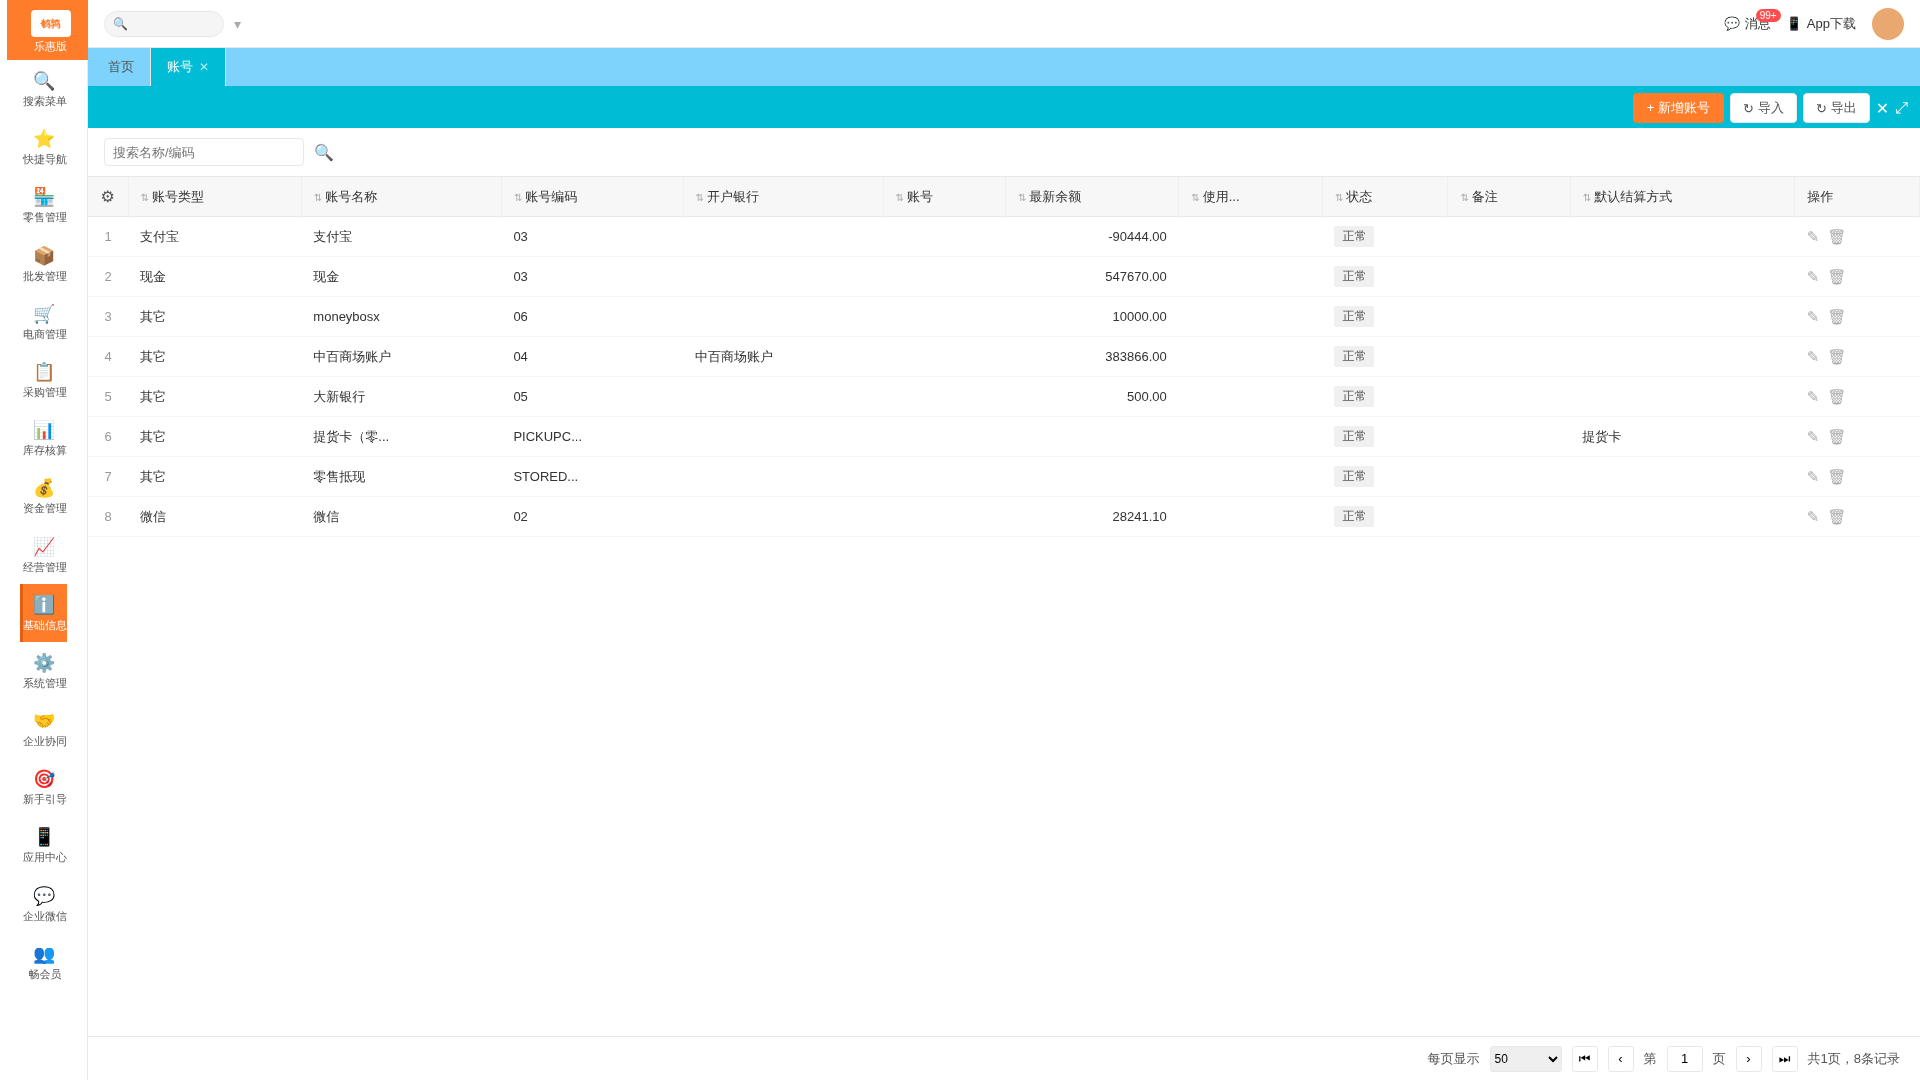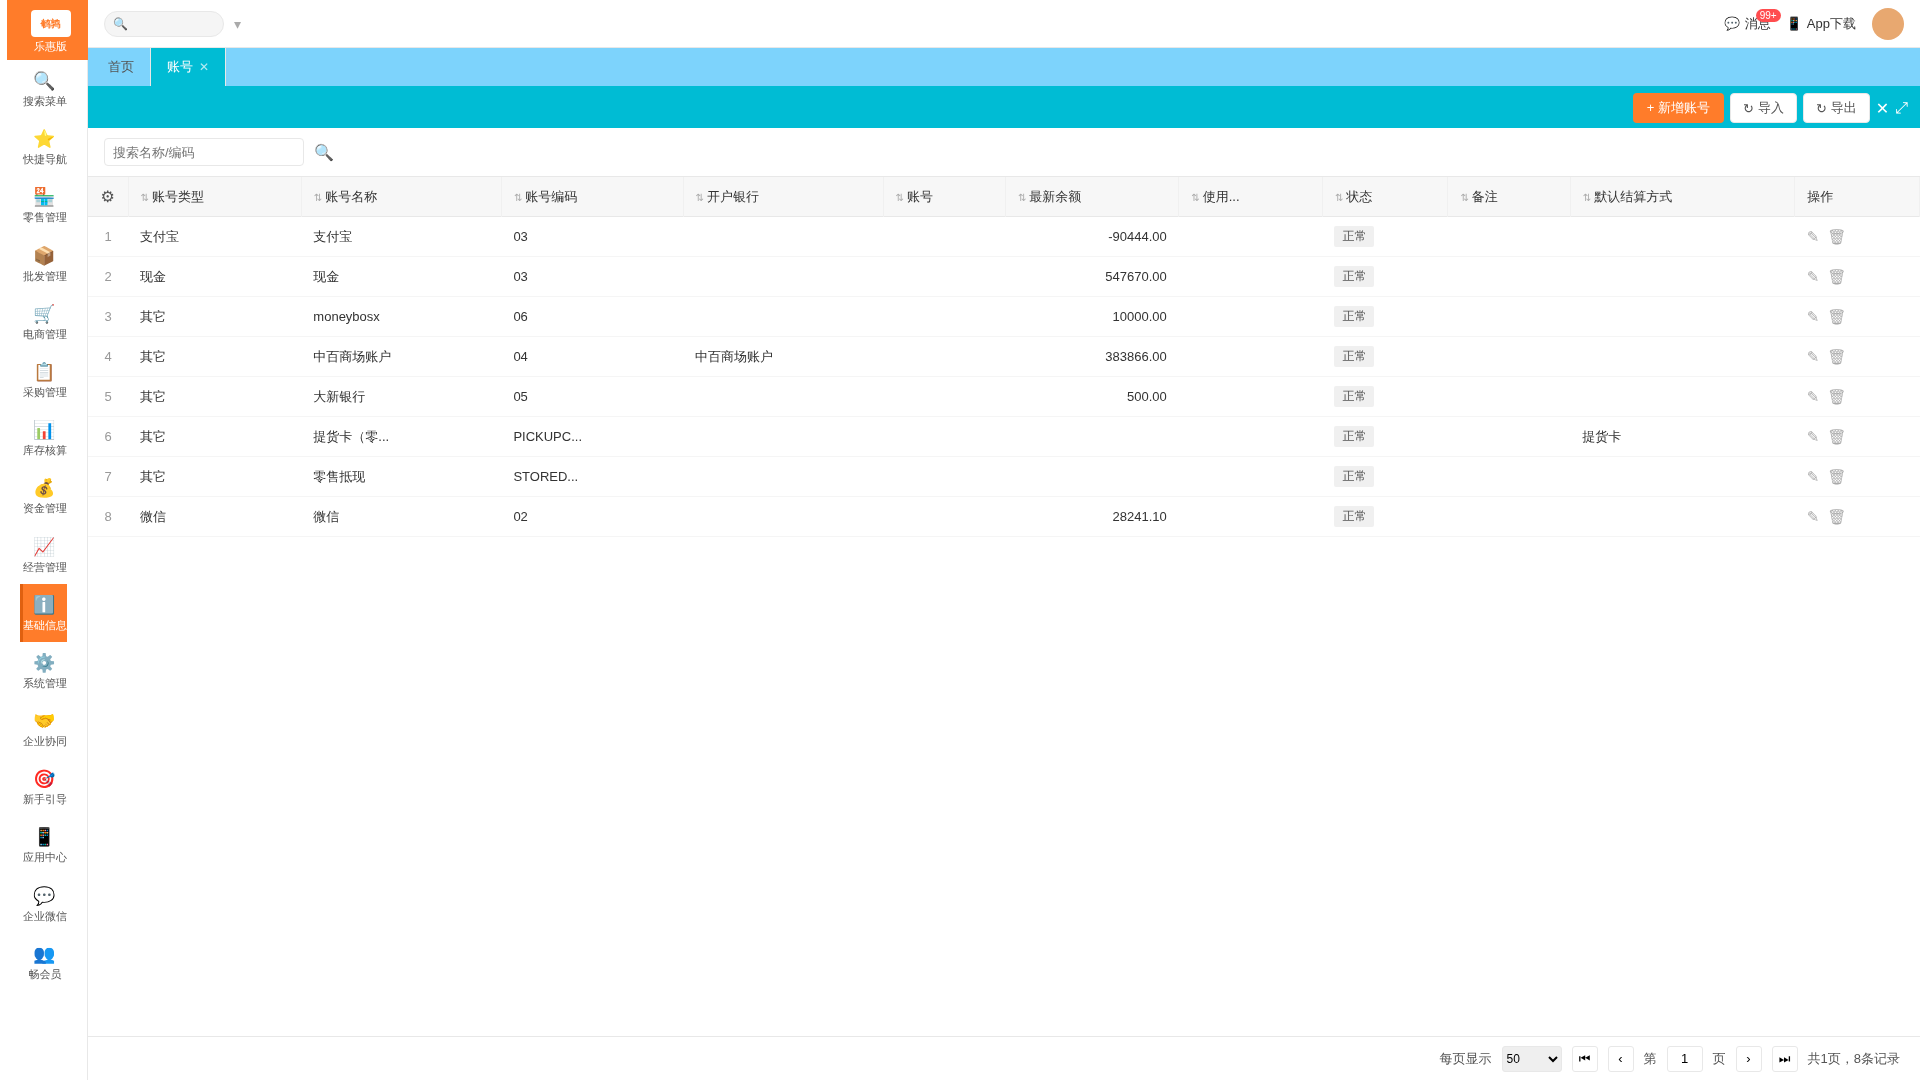--- a/index.html
+++ b/index.html
@@ -191,21 +191,21 @@
       border-top: 1px solid #e8e8e8;
       display: flex;
       align-items: center;
       justify-content: flex-end;
       padding: 0 20px;
       gap: 10px;
       font-size: 13px;
       color: #555;
     }
     .pagination-bar select {
-      width: 60px; height: 26px; border: 1px solid #e8e8e8; border-radius: 3px; font-size: 12px;
+      width: 72px; height: 26px; border: 1px solid #e8e8e8; border-radius: 3px; font-size: 12px;
     }
     .pag-btn {
       width: 26px; height: 26px; border: 1px solid #e8e8e8; border-radius: 3px;
       background: #fff; cursor: pointer; font-size: 13px; display: flex; align-items: center; justify-content: center;
     }
     .pag-btn:disabled { color: #ccc; cursor: default; }
     .pag-input {
       width: 36px; height: 26px; border: 1px solid #e8e8e8; border-radius: 3px;
       text-align: center; font-size: 13px;
     }

